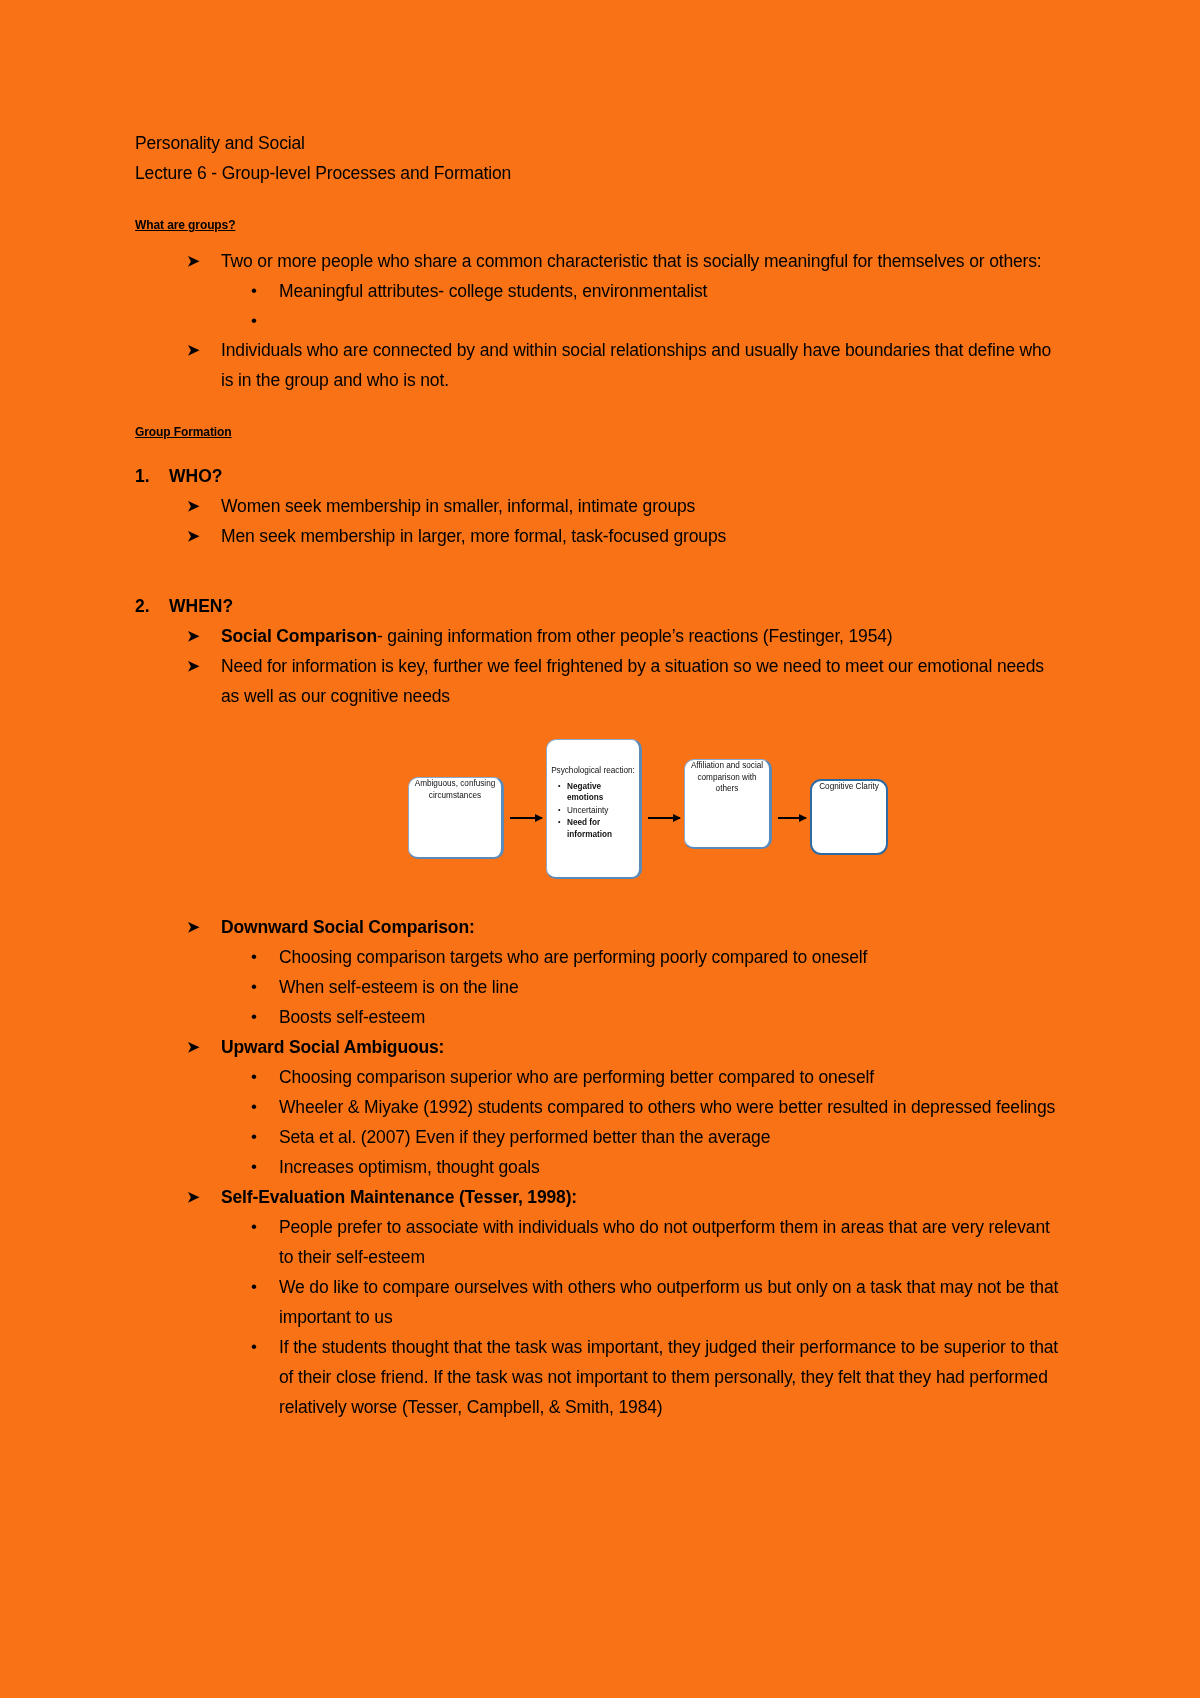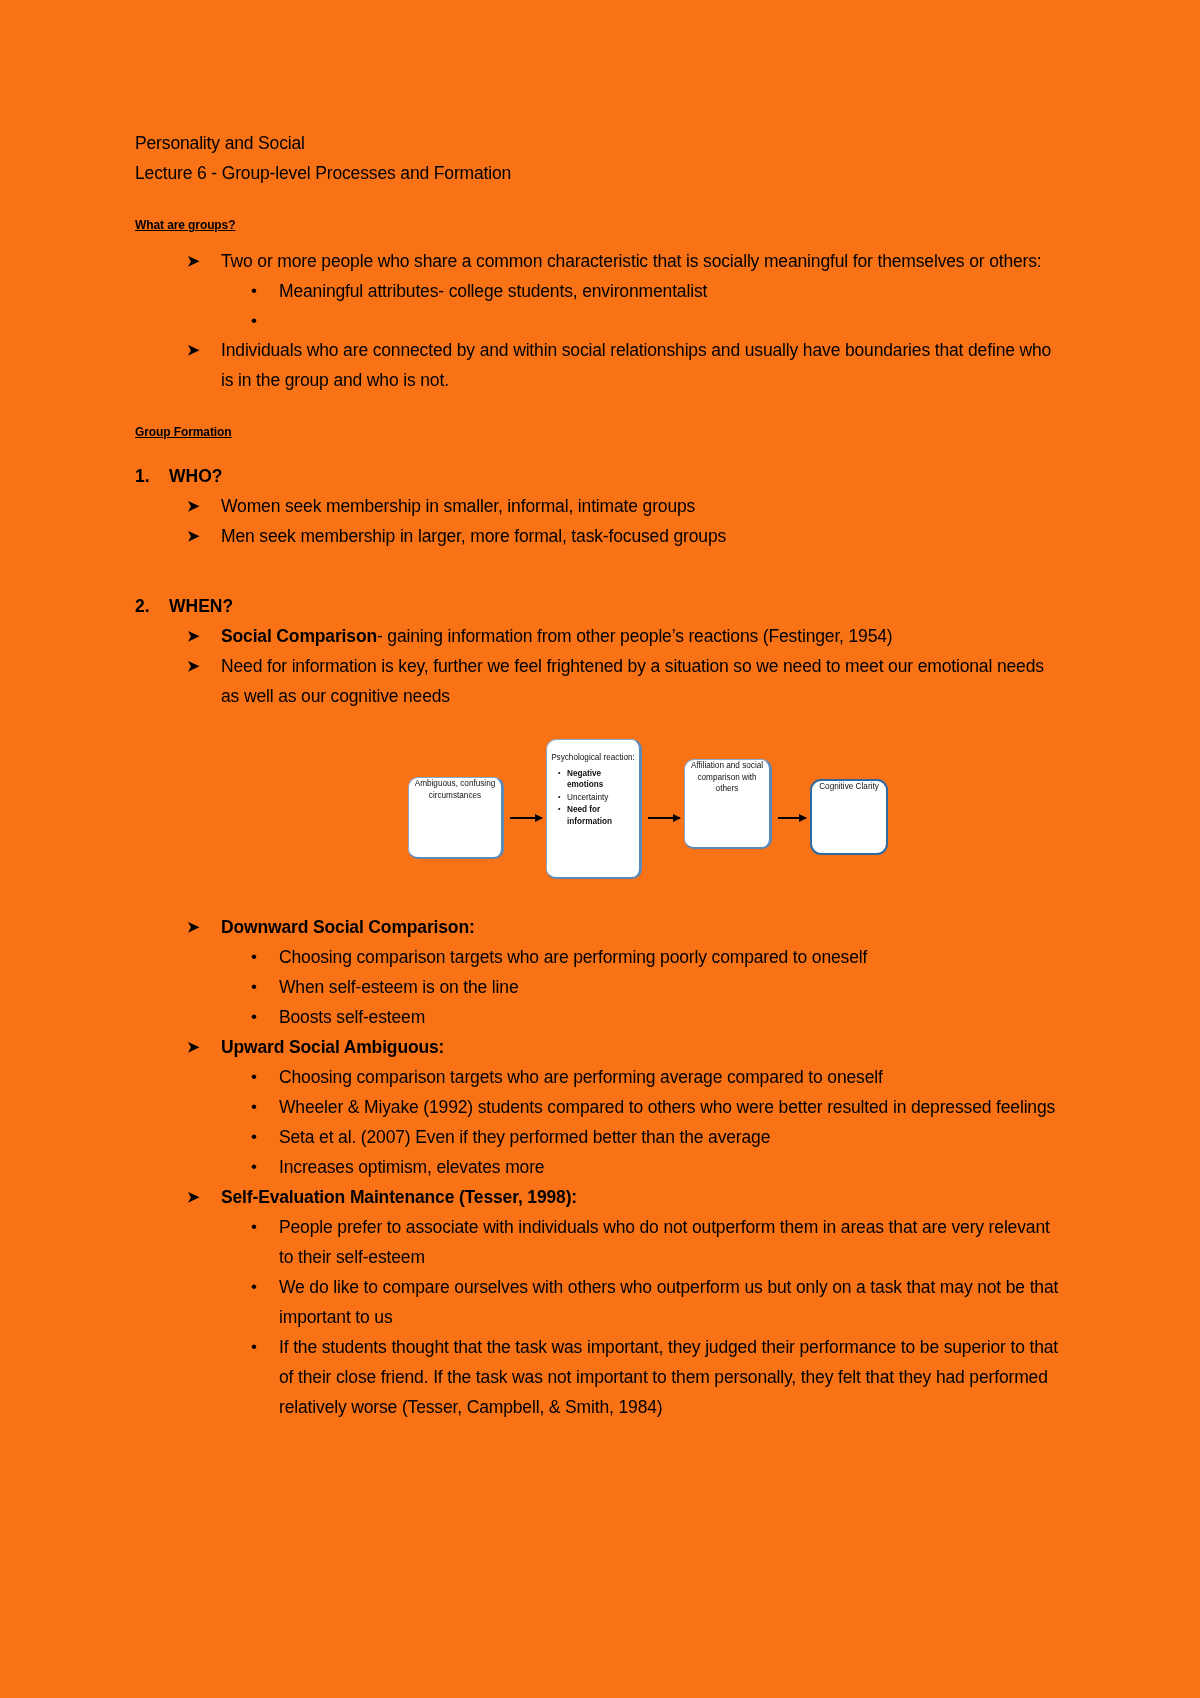--- a/index.html
+++ b/index.html
@@ -127,21 +127,21 @@
     color: #111;
     border-right-width: 3px;
     border-right-color: #5b8ab9;
     border-bottom-width: 2.4px;
     border-bottom-color: #5b8ab9;
   }
   .dbox.thick {
     border: 2.6px solid #2f6ba3;
     border-radius: 11px;
   }
-  .dbox .title { margin-bottom: 4px; }
+  .dbox .title { margin-bottom: 4px; margin-top: 13px; }
   .dbox .blist {
     list-style: none;
     margin: 0;
     padding: 0 4px 0 12px;
     text-align: left;
   }
   .dbox .blist li {
     position: relative;
     padding-left: 8px;
     margin-bottom: 1px;
@@ -295,33 +295,33 @@
 
     <ul class="ul1">
       <li class="li1">
         <span class="marker">➤</span>
         <span class="txt b">Upward Social Ambiguous:</span>
       </li>
     </ul>
     <ul class="ul2">
       <li class="li2">
         <span class="marker">•</span>
-        <span class="txt">Choosing comparison targets who are performing average compared to oneself</span>
+        <span class="txt">Choosing comparison superior who are performing better compared to oneself</span>
       </li>
       <li class="li2">
         <span class="marker">•</span>
         <span class="txt">Wheeler &amp; Miyake (1992) students compared to others who were better resulted in depressed feelings</span>
       </li>
       <li class="li2">
         <span class="marker">•</span>
         <span class="txt">Seta et al. (2007) Even if they performed better than the average</span>
       </li>
       <li class="li2">
         <span class="marker">•</span>
-        <span class="txt">Increases optimism, elevates more</span>
+        <span class="txt">Increases optimism, thought goals</span>
       </li>
     </ul>
 
     <ul class="ul1">
       <li class="li1">
         <span class="marker">➤</span>
         <span class="txt b">Self-Evaluation Maintenance (Tesser, 1998):</span>
       </li>
     </ul>
     <ul class="ul2">

